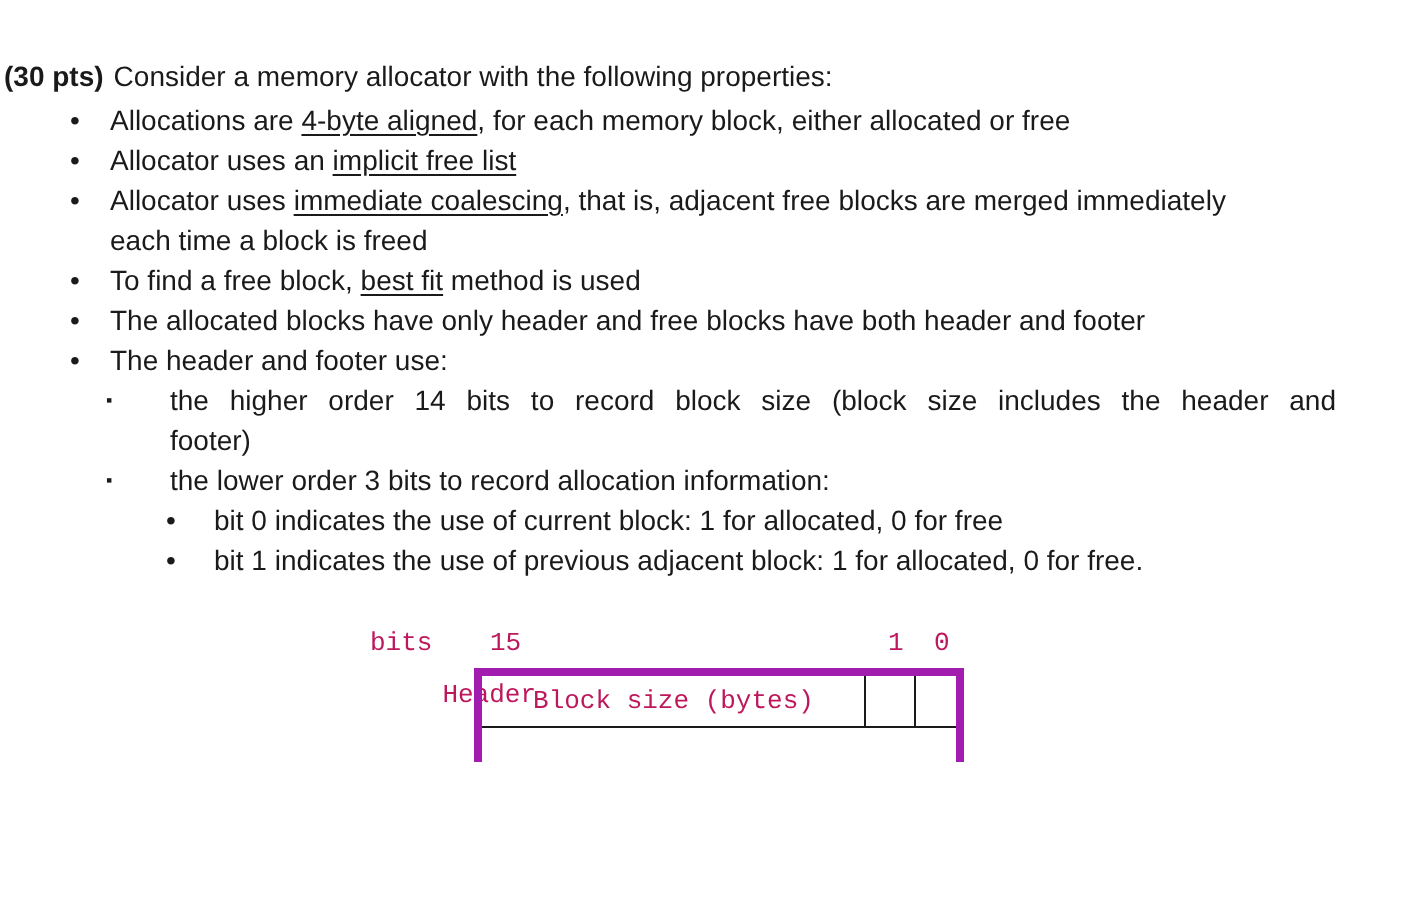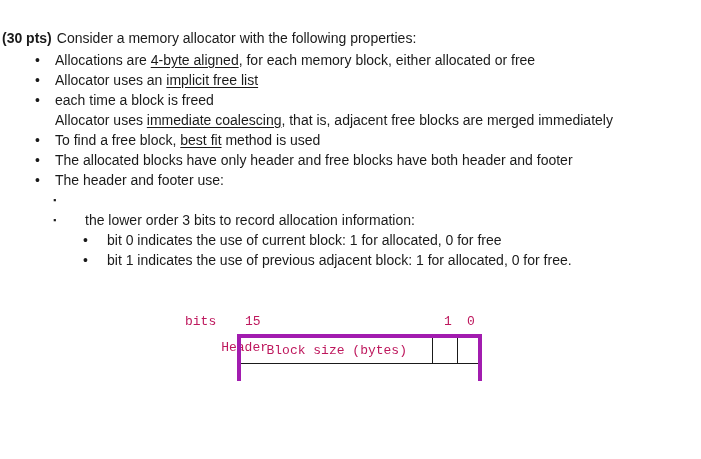--- a/index.html
+++ b/index.html
@@ -82,42 +82,46 @@
     </div>
 
     <div class="li l1">
       <span class="marker">•</span>
       <span class="text"><span>Allocator uses an </span><span class="u">implicit free list</span><span></span></span>
     </div>
 
     <div class="li l1">
       <span class="marker">•</span>
       <span class="text">
+        <div><span>Allocator uses </span><span class="u">immediate coalescing</span><span>, that is, adjacent free blocks are merged immediately</span></div>
         <div>each time a block is freed</div>
-        <div><span>Allocator uses </span><span class="u">immediate coalescing</span><span>, that is, adjacent free blocks are merged immediately</span></div>
       </span>
     </div>
 
     <div class="li l1">
       <span class="marker">•</span>
       <span class="text"><span>To find a free block, </span><span class="u">best fit</span><span> method is used</span></span>
     </div>
 
     <div class="li l1">
       <span class="marker">•</span>
       <span class="text">The allocated blocks have only header and free blocks have both header and footer</span>
     </div>
 
     <div class="li l1">
       <span class="marker">•</span>
       <span class="text">The header and footer use:</span>
     </div>
 
     <div class="li l2">
       <span class="marker">▪</span>
+      <span class="text fixedw">
+        <div class="jline">the higher order 14 bits to record block size (block size includes the header and</div>
+        <div>footer)</div>
+      </span>
     </div>
 
     <div class="li l2">
       <span class="marker">▪</span>
       <span class="text">the lower order 3 bits to record allocation information:</span>
     </div>
 
     <div class="li l3">
       <span class="marker">•</span>
       <span class="text">bit 0 indicates the use of current block: 1 for allocated, 0 for free</span>

